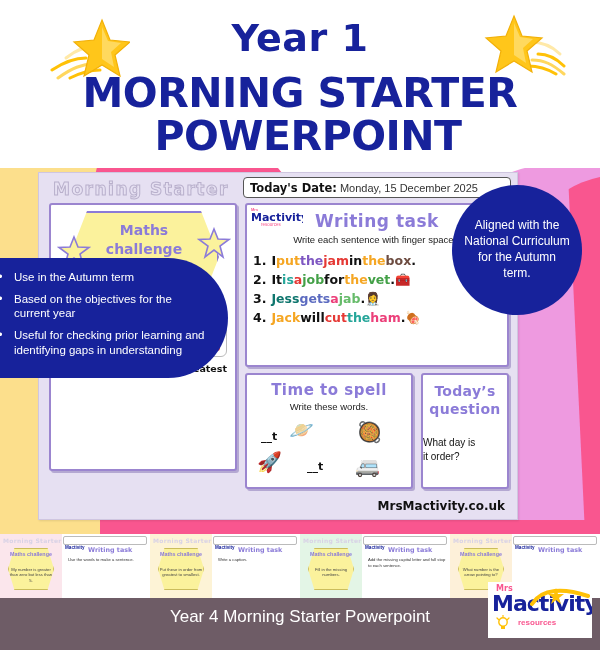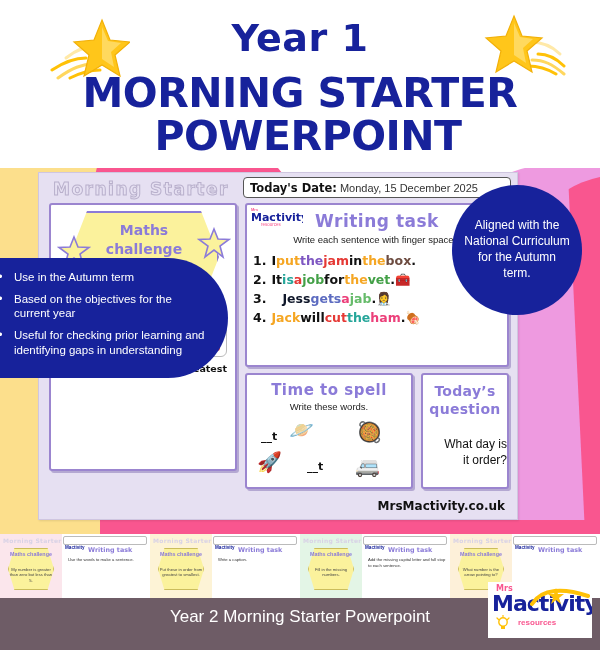--- a/index.html
+++ b/index.html
@@ -151,21 +151,21 @@
   .spell-grid { position: relative; width: 100%; height: 72px; }
   .spell-blank { position: absolute; font-size: 11px; font-weight: 700; font-family: "DejaVu Sans", sans-serif; color:#111; }
   .sp-i1 { left: 14px; top: 18px; }
   .sp-i2 { left: 60px; top: 48px; }
   .ico { position: absolute; font-size: 20px; line-height: 1; }
   .ico-med { left: 42px; top: 8px; }
   .ico-jam { left: 110px; top: 10px; }
   .ico-rocket { left: 10px; top: 40px; }
   .ico-van { left: 108px; top: 44px; }
 
-  .question-body { text-align:right; font-size: 12px; color:#111; margin-top: 18px; line-height: 1.35; }
+  .question-body { text-align:left; font-size: 10px; color:#111; margin-top: 18px; line-height: 1.35; }
 
   .slide-footer {
     position: absolute; right: 12px; bottom: 6px;
     font-size: 12px; font-weight: 700; color: #111; font-family: "DejaVu Sans", sans-serif;
   }
 
   
   .callout-oval {
     position: absolute; left: -32px; top: 258px; width: 260px; height: 120px;
     background: #17229B; border-radius: 0 120px 120px 0; z-index: 8;
@@ -333,21 +333,21 @@
       <div class="mini-logo">
         <span class="ml-mrs">Mrs</span>
         <span class="ml-main">Mactivity</span>
         <span class="ml-res">resources</span>
       </div>
       <div class="panel-title pt-writing">Writing task</div>
       <div class="writing-sub">Write each sentence with finger spaces.</div>
       <div class="sent-list" id="sent-list">
           <div class="sent"><span class="num">1.</span><span style="color: rgb(17, 17, 17);">I</span><span style="color: rgb(245, 166, 35);">put</span><span style="color: rgb(126, 87, 194);">the</span><span style="color: rgb(229, 57, 53);">jam</span><span style="color: rgb(17, 17, 17);">in</span><span style="color: rgb(245, 166, 35);">the</span><span style="color: rgb(109, 76, 65);">box</span><span style="color: rgb(17, 17, 17);">.</span></div>
           <div class="sent"><span class="num">2.</span><span style="color: rgb(17, 17, 17);">It</span><span style="color: rgb(38, 166, 154);">is</span><span style="color: rgb(229, 57, 53);">a</span><span style="color: rgb(67, 160, 71);">job</span><span style="color: rgb(17, 17, 17);">for</span><span style="color: rgb(245, 166, 35);">the</span><span style="color: rgb(67, 160, 71);">vet</span><span style="color: rgb(17, 17, 17);">.</span><span style="color: rgb(17, 17, 17);">🧰</span></div>
-          <div class="sent"><span class="num">3.</span><span style="color: #0f172a; margin-left: 11px;">Jess</span><span style="color: rgb(92, 107, 192);">gets</span><span style="color: rgb(236, 64, 122);">a</span><span style="color: rgb(102, 187, 106);">jab</span><span style="color: rgb(17, 17, 17);">.</span><span style="color: rgb(17, 17, 17);">👩‍⚕️</span></div>
+          <div class="sent"><span class="num">3.</span><span style="color: #0f766e;">Jess</span><span style="color: rgb(92, 107, 192);">gets</span><span style="color: rgb(236, 64, 122);">a</span><span style="color: rgb(102, 187, 106);">jab</span><span style="color: rgb(17, 17, 17);">.</span><span style="color: rgb(17, 17, 17);">👩‍⚕️</span></div>
           <div class="sent"><span class="num">4.</span><span style="color: rgb(245, 166, 35);">Jack</span><span style="color: rgb(17, 17, 17);">will</span><span style="color: rgb(229, 57, 53);">cut</span><span style="color: rgb(38, 166, 154);">the</span><span style="color: rgb(236, 64, 122);">ham</span><span style="color: rgb(17, 17, 17);">.</span><span style="color: rgb(17, 17, 17);">🍖</span></div>
         </div>
     </div>
 
     <div class="panel panel-spell">
       <div class="panel-title pt-spell">Time to spell</div>
       <div class="spell-sub">Write these words.</div>
       <div class="spell-grid">
         <span class="spell-blank sp-i1">__t</span>
         <span class="ico ico-med">🪐</span>
@@ -435,21 +435,21 @@
           <div class="th-bar"></div>
           <div class="th-logo">Mactivity</div>
           <div class="th-wt">Writing task</div>
           <div class="th-ws"></div>
         </div>
       </div>
     </div>
 
   <div class="footer">
     <div class="footer-title">
-      <span>Year 2 Morning Starter Powerpoint</span>
+      <span>Year 4 Morning Starter Powerpoint</span>
     </div>
     <div class="brand-logo">
       <span class="bl-mrs">Mrs</span>
       <span class="bl-main">Mactivity</span>
       <span class="bl-res">resources</span>
       <svg class="bl-swoosh" width="60" height="26" viewBox="0 0 60 26">
         <path d="M2 18 C12 2 34 2 58 10" stroke="#FFC107" stroke-width="4" fill="none" stroke-linecap="round"></path>
         <polygon points="26,2 28,8 34,8 29,12 31,18 26,14 21,18 23,12 18,8 24,8" fill="#FFC107"></polygon>
       </svg>
       <svg class="bl-bulb" width="14" height="16" viewBox="0 0 14 16">

